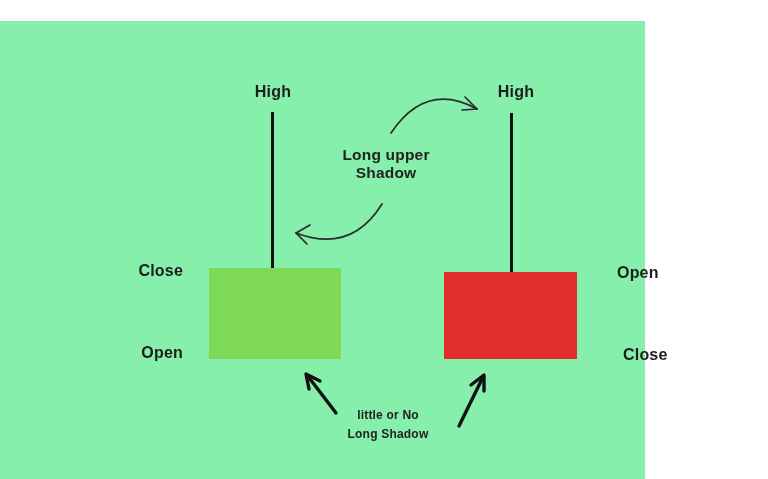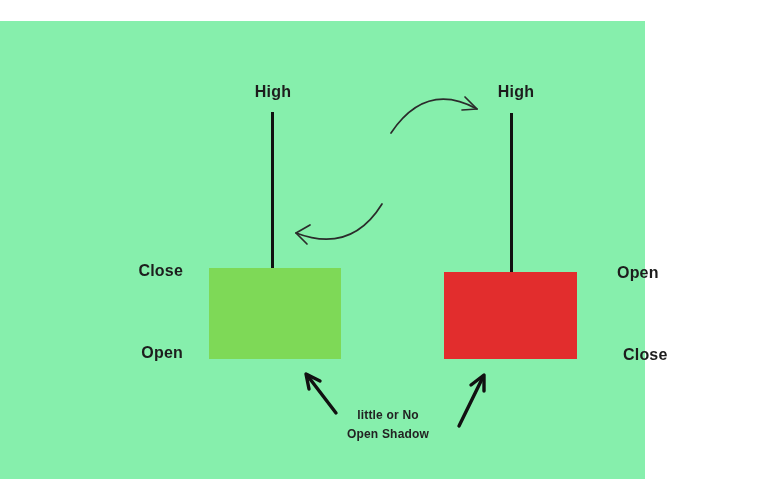--- a/index.html
+++ b/index.html
@@ -90,24 +90,28 @@
   <div class="abs price-label center" id="right-high">High</div>
 
   <div class="wick" id="right-wick"></div>
 
   <div class="candle-body" id="right-body" style="background-color: rgb(226, 45, 45);"></div>
 
   <div class="abs price-label left" id="right-open">Open</div>
 
   <div class="abs price-label left" id="right-close">Close</div>
 
+  <div class="annotation" id="upper-shadow-note">
+    <div>Long upper</div>
+    <div>Shadow</div>
+  </div>
 
   <div class="annotation" id="lower-shadow-note">
     <div>little or No</div>
-    <div>Open Shadow</div>
+    <div>Long Shadow</div>
   </div>
 
   <svg id="arrow-layer" viewBox="0 0 768 479" fill="none">
 
     <g stroke="#2b2b2b" stroke-width="1.7" stroke-linecap="round" stroke-linejoin="round">
       <path d="M 391,112 Q 426,60 477,88"></path>
       <polyline points="465,76 477,88 462,89"></polyline>
     </g>
 
     <g stroke="#2b2b2b" stroke-width="1.7" stroke-linecap="round" stroke-linejoin="round">

